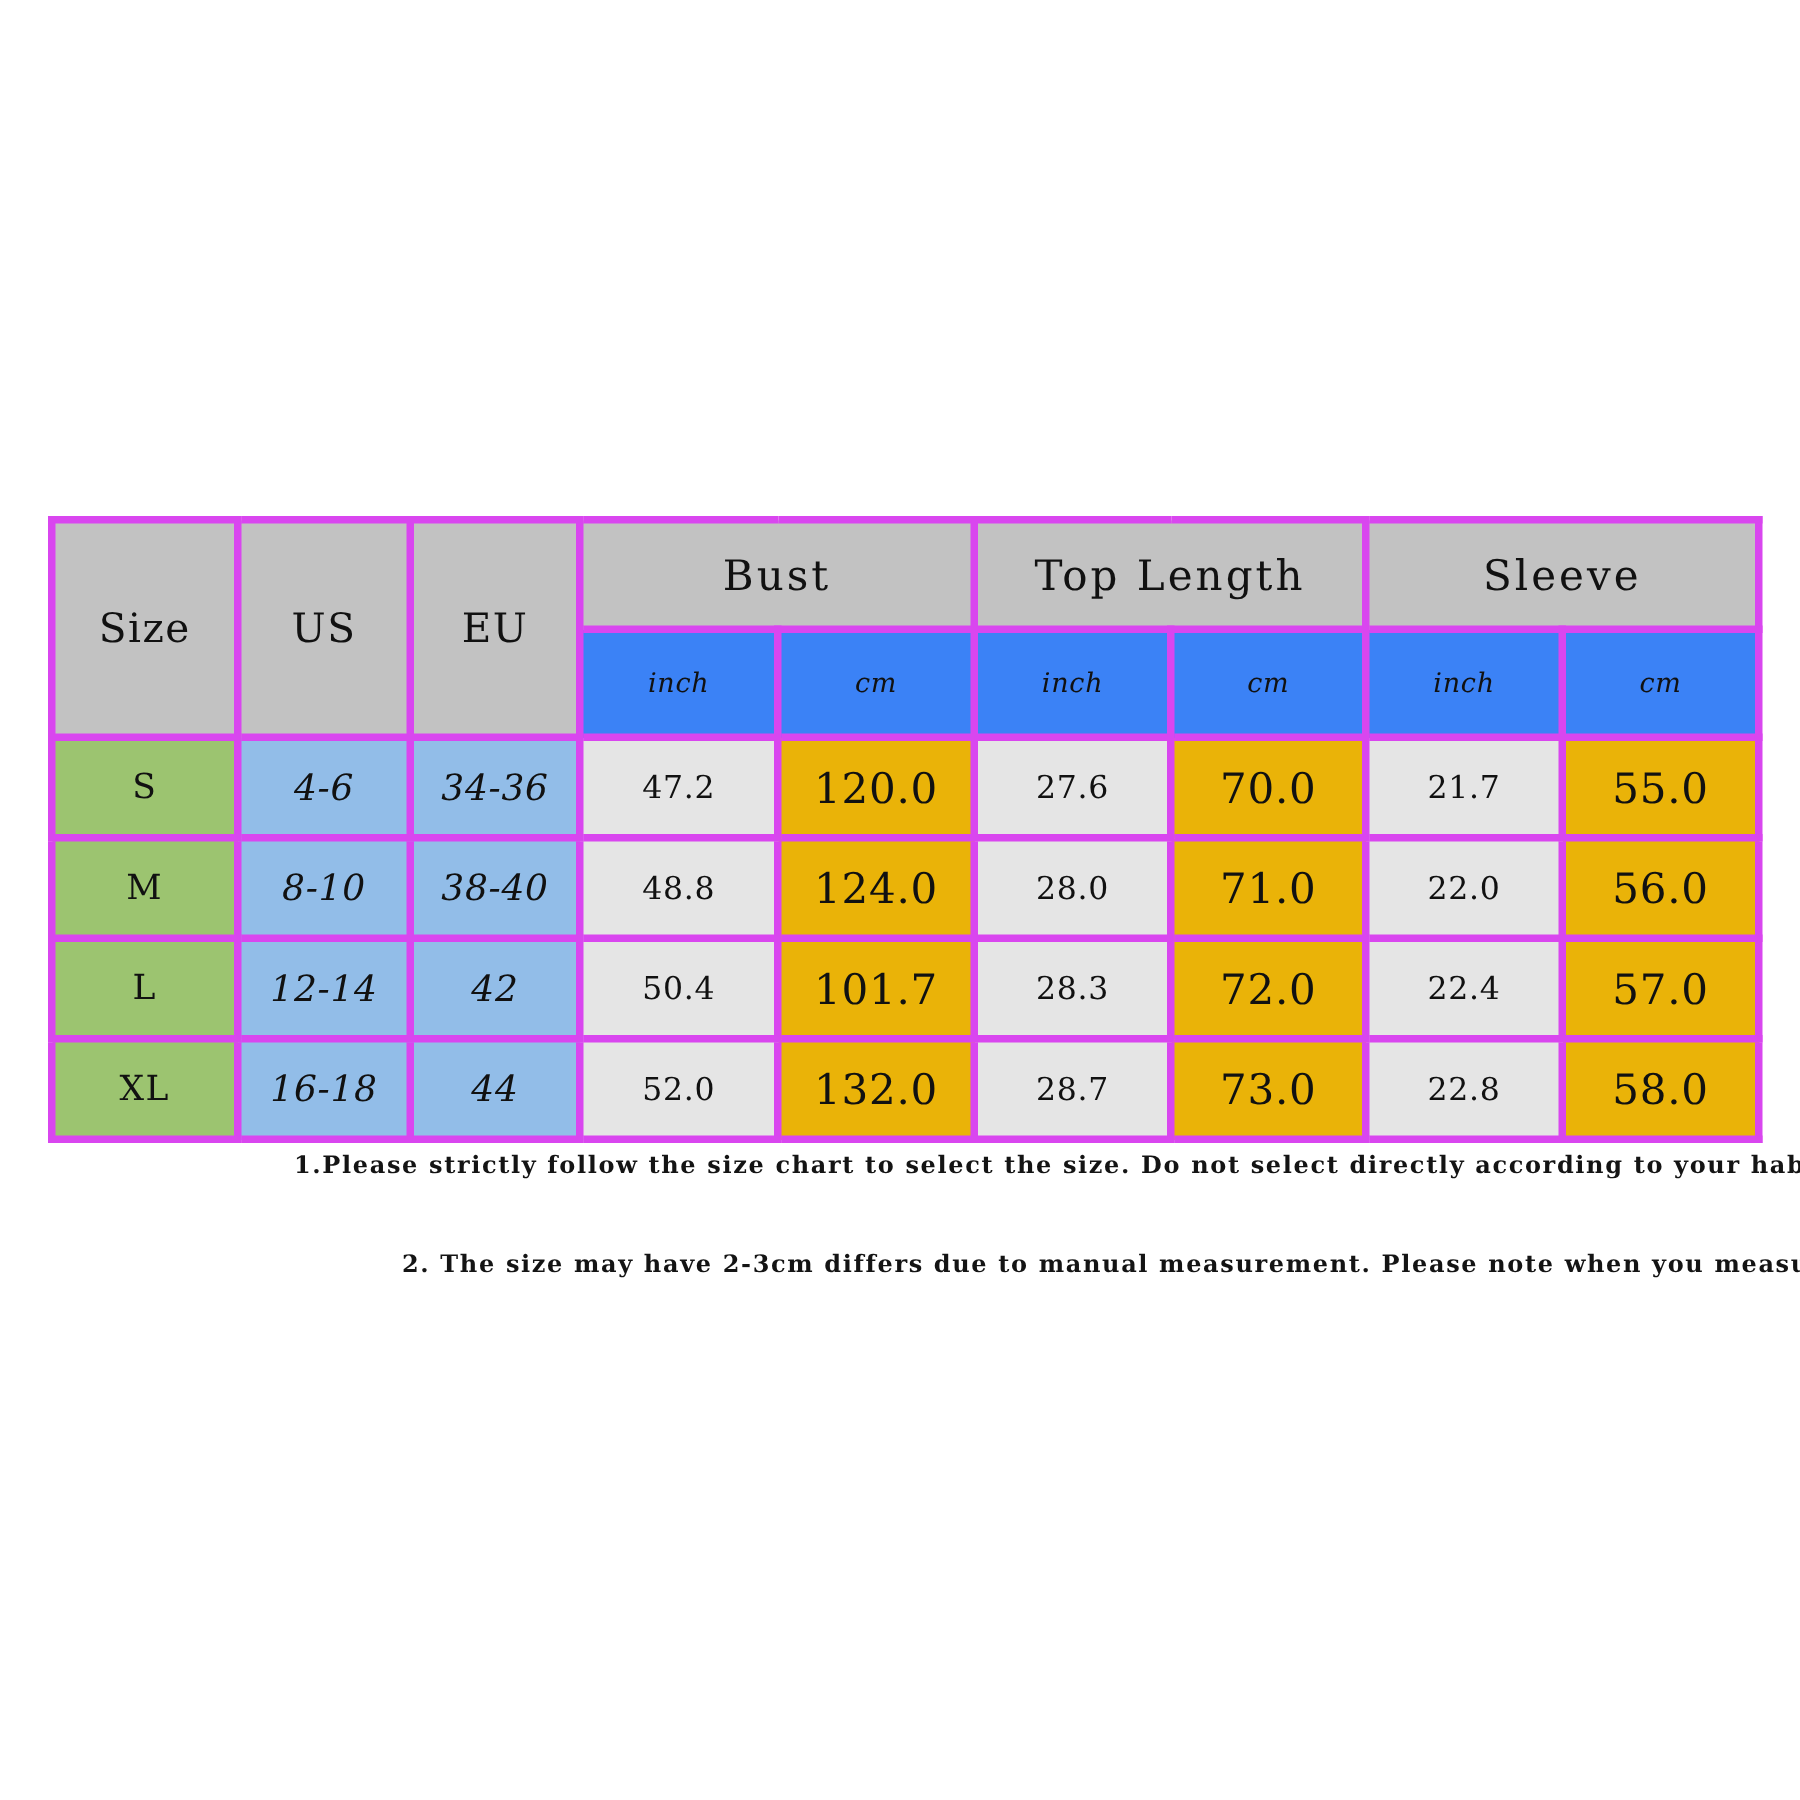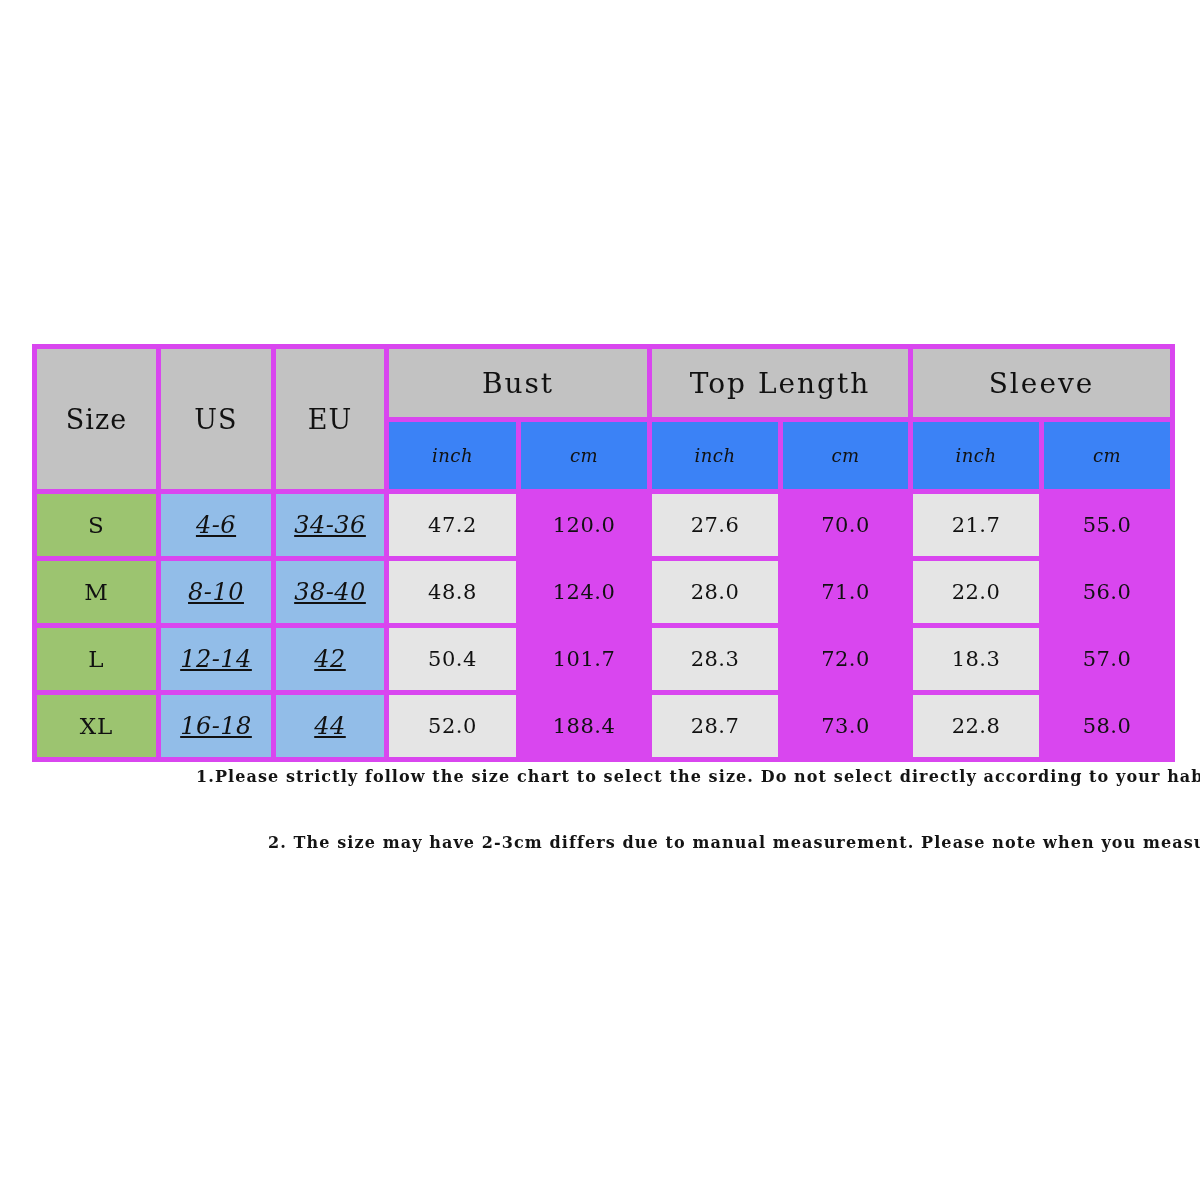--- a/index.html
+++ b/index.html
@@ -70,30 +70,29 @@
     letter-spacing: 1px;
     font-weight: normal;
   }
   .cell-us,
   .cell-eu {
     background: #92bde8;
     font-style: italic;
     font-weight: bold;
     font-size: 24px;
     letter-spacing: 0.5px;
-    text-decoration: underline;
   }
   .cell-inch {
     background: #e5e5e5;
     font-size: 21px;
     letter-spacing: 0.5px;
   }
   .cell-cm {
-    background: #d946ef;
-    font-size: 21px;
+    background: #eab308;
+    font-size: 28px;
     letter-spacing: 0.5px;
   }
 
   
   .footnote {
     position: absolute;
     font-family: "DejaVu Serif", "Liberation Serif", serif;
     font-size: 16px;
     font-weight: bold;
     letter-spacing: 1.1px;
@@ -162,29 +161,29 @@
         <td class="cell-cm">56.0</td>
       </tr>
       <tr>
         <td class="cell-size">L</td>
         <td class="cell-us">12-14</td>
         <td class="cell-eu">42</td>
         <td class="cell-inch">50.4</td>
         <td class="cell-cm">101.7</td>
         <td class="cell-inch">28.3</td>
         <td class="cell-cm">72.0</td>
-        <td class="cell-inch">18.3</td>
+        <td class="cell-inch">22.4</td>
         <td class="cell-cm">57.0</td>
       </tr>
       <tr>
         <td class="cell-size">XL</td>
         <td class="cell-us">16-18</td>
         <td class="cell-eu">44</td>
         <td class="cell-inch">52.0</td>
-        <td class="cell-cm">188.4</td>
+        <td class="cell-cm">132.0</td>
         <td class="cell-inch">28.7</td>
         <td class="cell-cm">73.0</td>
         <td class="cell-inch">22.8</td>
         <td class="cell-cm">58.0</td>
       </tr>
     </tbody>
   </table>
 
   <div class="footnote" id="footnote-1">1.Please strictly follow the size chart to select the size. Do not select directly according to your habits.</div>
 

